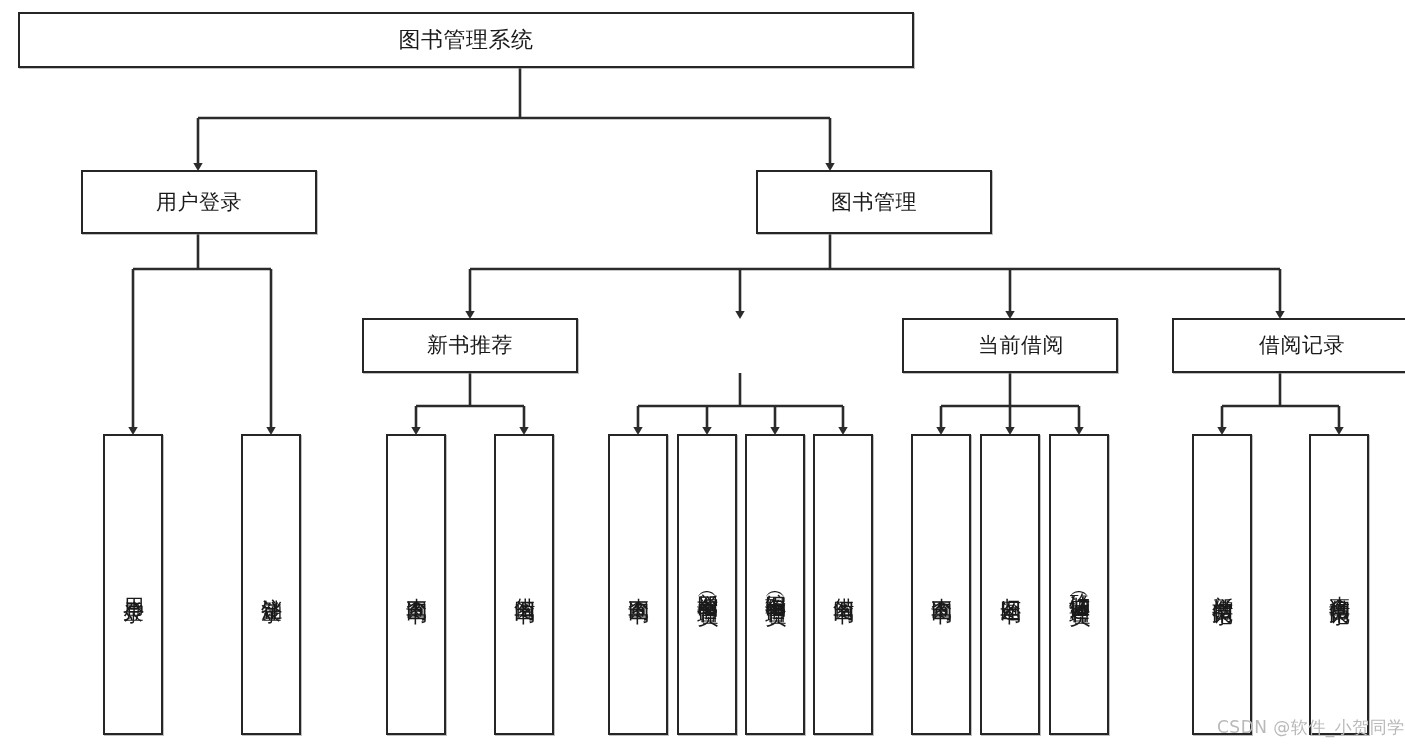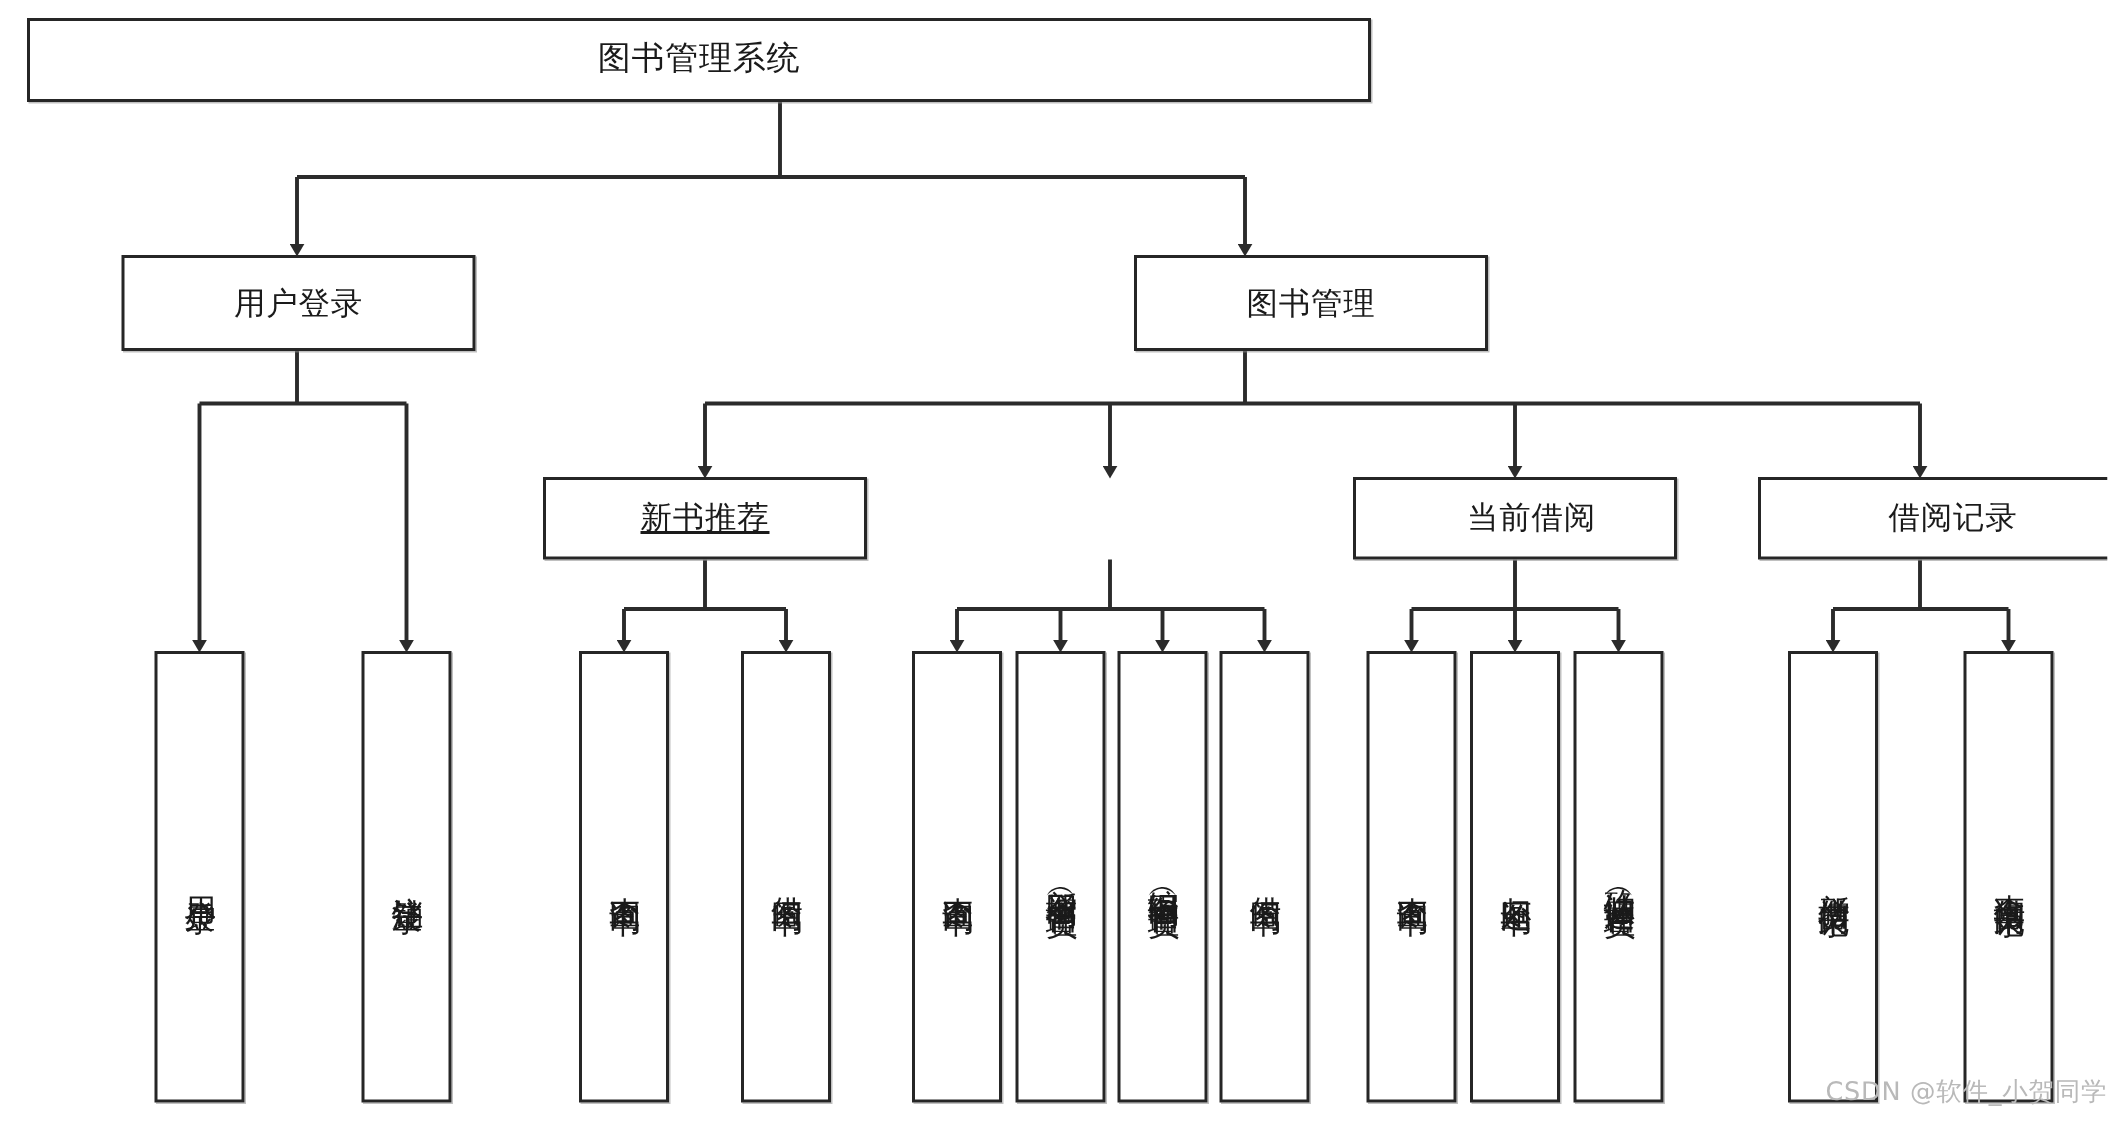--- a/index.html
+++ b/index.html
@@ -134,21 +134,21 @@
     <span class="node-label">图书管理系统</span>
   </div>
 
   <div class="node horiz" style="left:81px; top:170px; width:236px; height:64px;">
     <span class="node-label">用户登录</span>
   </div>
   <div class="node horiz" style="left:712px; top:170px; width:236px; height:64px;margin-left:44px;">
     <span class="node-label">图书管理</span>
   </div>
 
-  <div class="node horiz" style="left:362px; top:318px; width:216px; height:55px;text-decoration:underline;">
+  <div class="node horiz" style="left:362px; top:318px; width:216px; height:55px;">
     <span class="node-label">新书推荐</span>
   </div>
   <div class="node horiz" style="left:902px; top:318px; width:216px; height:55px;padding-left:22px;">
     <span class="node-label">当前借阅</span>
   </div>
   <div class="node horiz" style="left:1172px; top:318px; width:260px; height:55px;">
     <span class="node-label">借阅记录</span>
   </div>
 
   <div class="node vert" style="left:103px; top:434px; width:60px; height:301px;">

